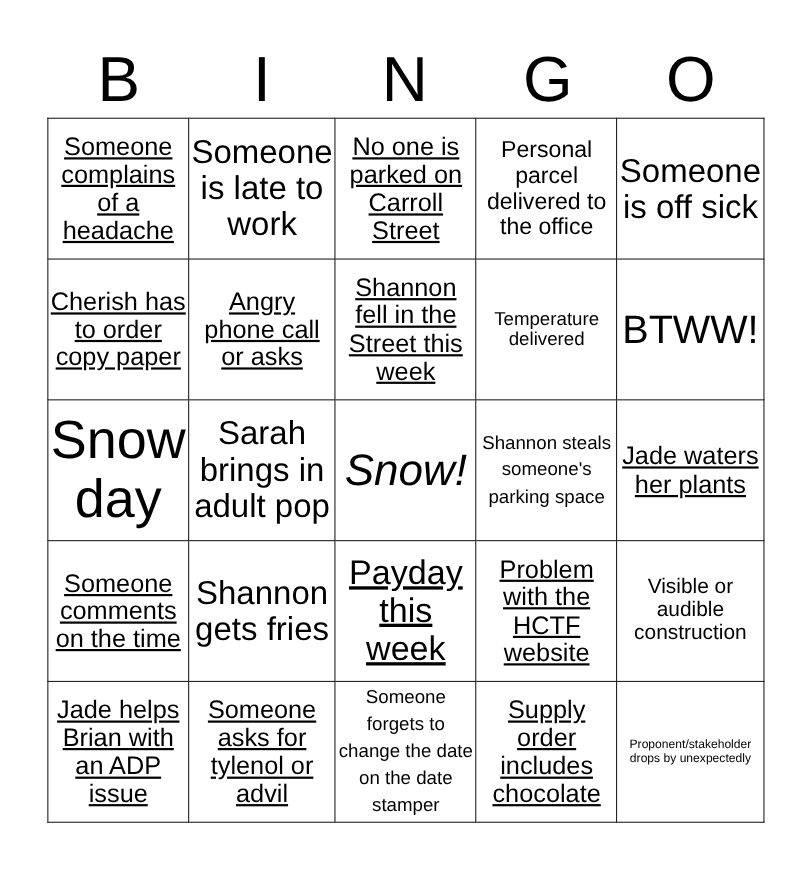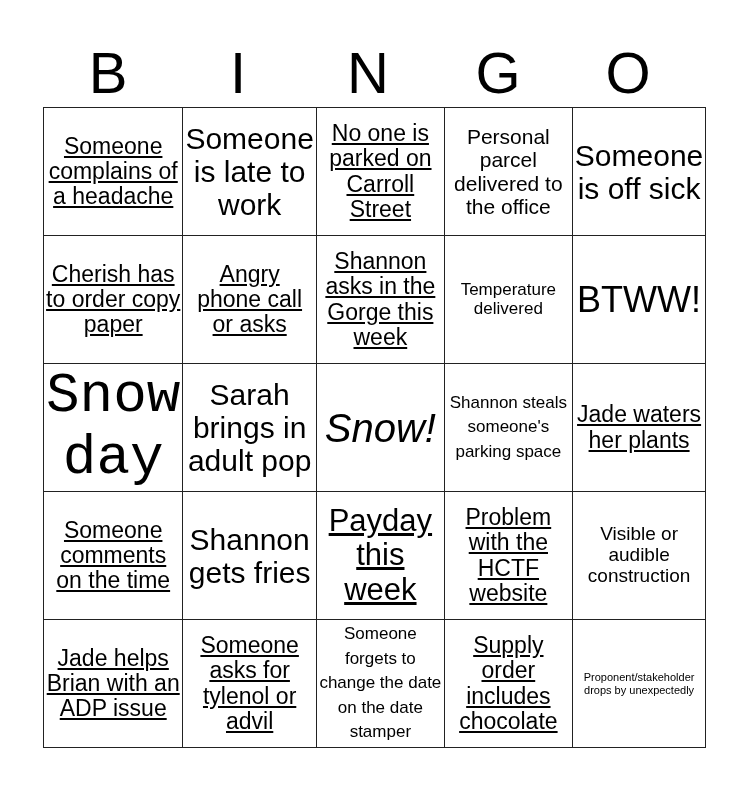--- a/index.html
+++ b/index.html
@@ -47,21 +47,21 @@
       overflow: hidden;
       line-height: 1.1;
       box-sizing: border-box;
     }
     .fs-xs { font-size: 11px; line-height: 1.35; }
     .fs-sm { font-size: 19px; line-height: 1.35; }
     .fs-md { font-size: 23px; line-height: 1.32; text-decoration: underline; }
     .fs-lg { font-size: 30px; line-height: 1.27; }
     .fs-xl { font-size: 31px; line-height: 1.34; text-decoration: underline; }
     .fs-xxl { font-size: 36px; line-height: 1.15; }
-    .fs-huge { font-size: 56px; line-height: 1.35; font-family: Liberation Mono, monospace; }
+    .fs-huge { font-size: 49px; line-height: 1.35; }
     .fs-big { font-size: 40px; font-style: italic; }
   </style>
 </head>
 <body>
 
 <div class="header">
   <div class="header-letter">B</div>
   <div class="header-letter">I</div>
   <div class="header-letter">N</div>
   <div class="header-letter">G</div>
@@ -73,21 +73,21 @@
       <tr>
     <td class="fs-md">Someone complains of a headache</td>
     <td class="fs-lg">Someone is late to work</td>
     <td class="fs-md">No one is parked on Carroll Street</td>
     <td class="fs-sm" style="font-size:21px">Personal parcel delivered to the office</td>
     <td class="fs-lg">Someone is off sick</td>
   </tr>
   <tr>
     <td class="fs-md">Cherish has to order copy paper</td>
     <td class="fs-md">Angry phone call or asks</td>
-    <td class="fs-md">Shannon asks in the Gorge this week</td>
+    <td class="fs-md">Shannon fell in the Street this week</td>
     <td class="fs-sm" style="font-size:17px">Temperature delivered</td>
     <td class="fs-xxl">BTWW!</td>
   </tr>
   <tr>
     <td class="fs-huge">Snow day</td>
     <td class="fs-lg">Sarah brings in adult pop</td>
     <td class="fs-big">Snow!</td>
     <td class="fs-sm" style="font-size:17px;line-height:1.45">Shannon steals someone's parking space</td>
     <td class="fs-md">Jade waters her plants</td>
   </tr>

